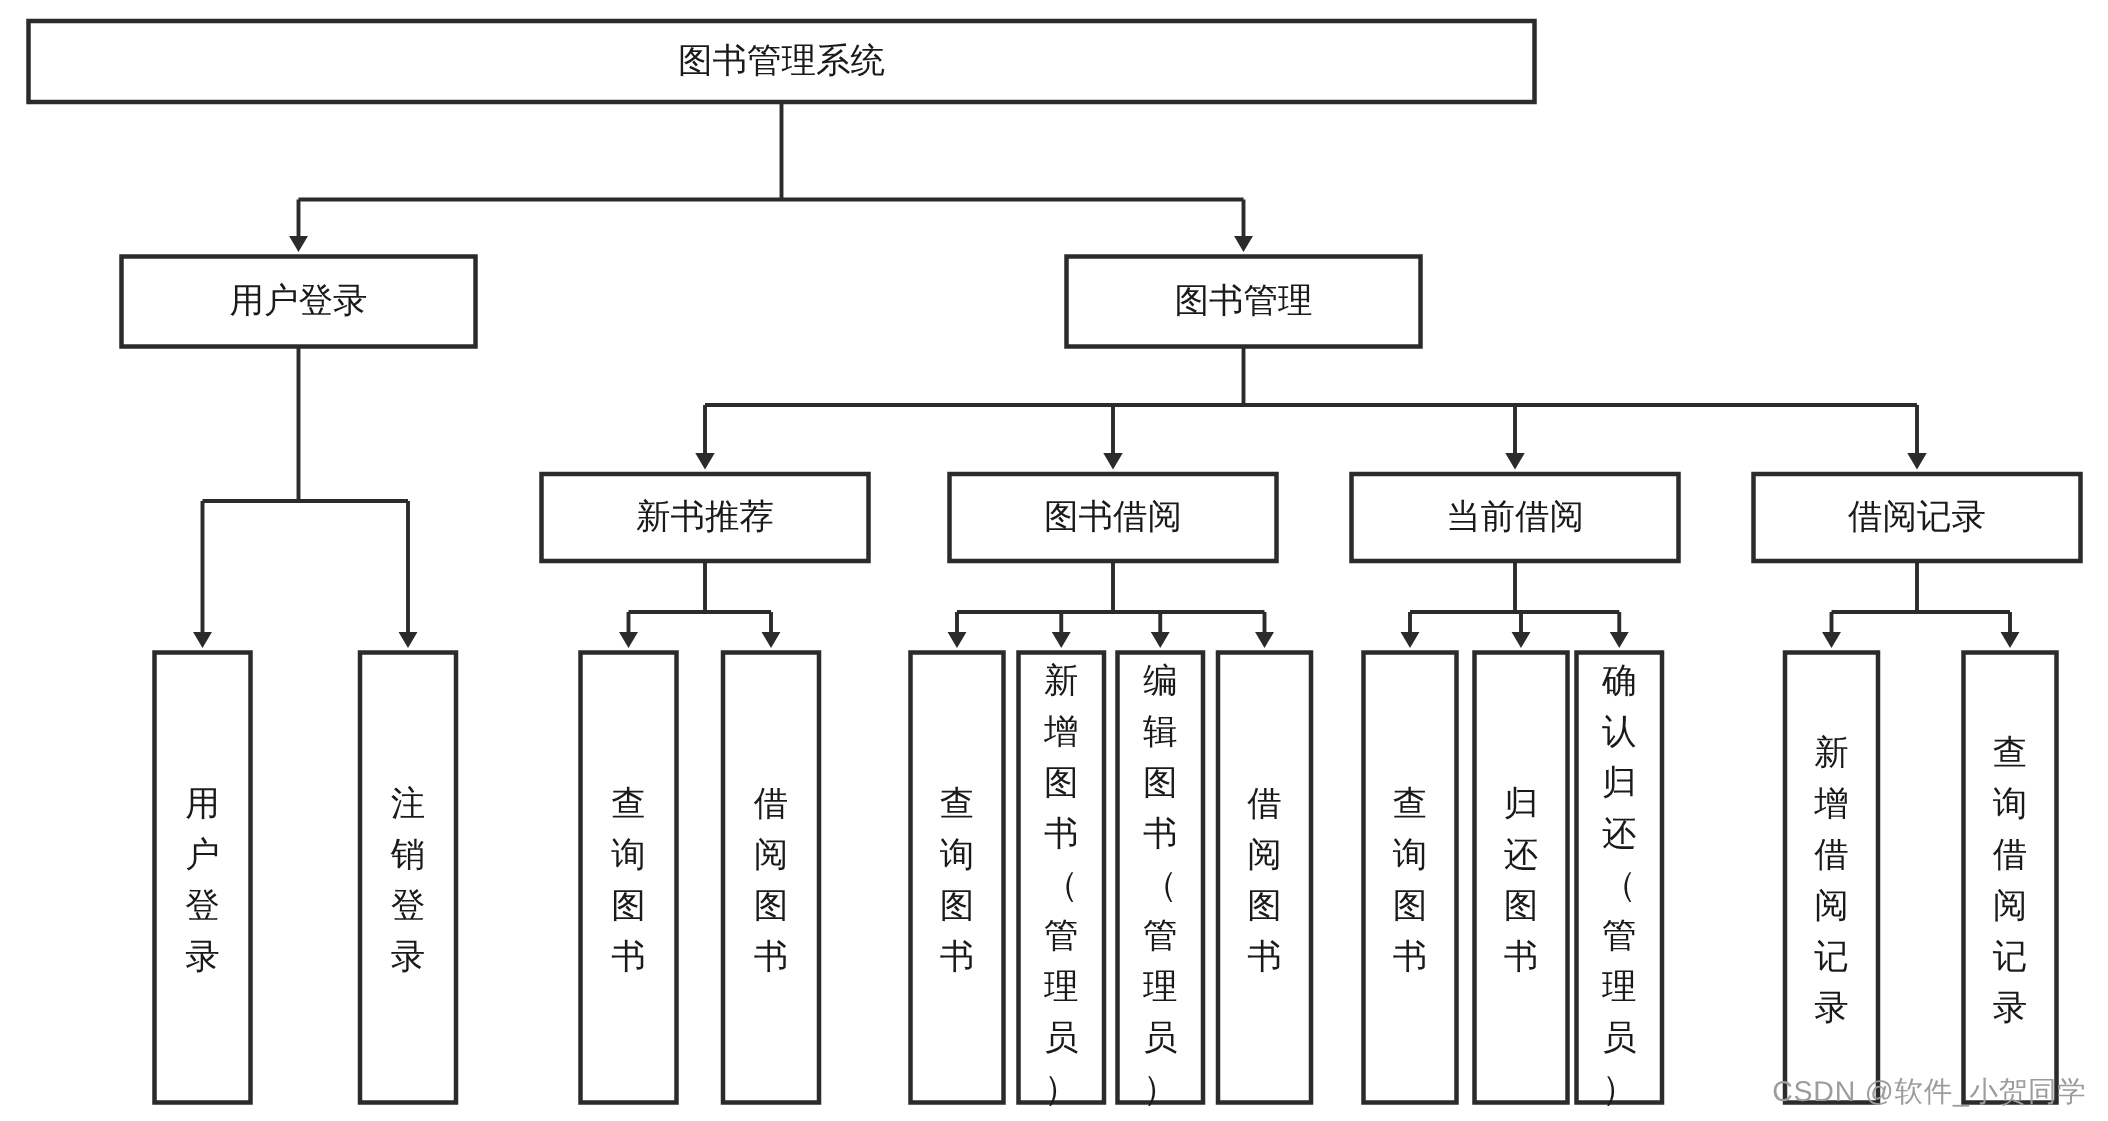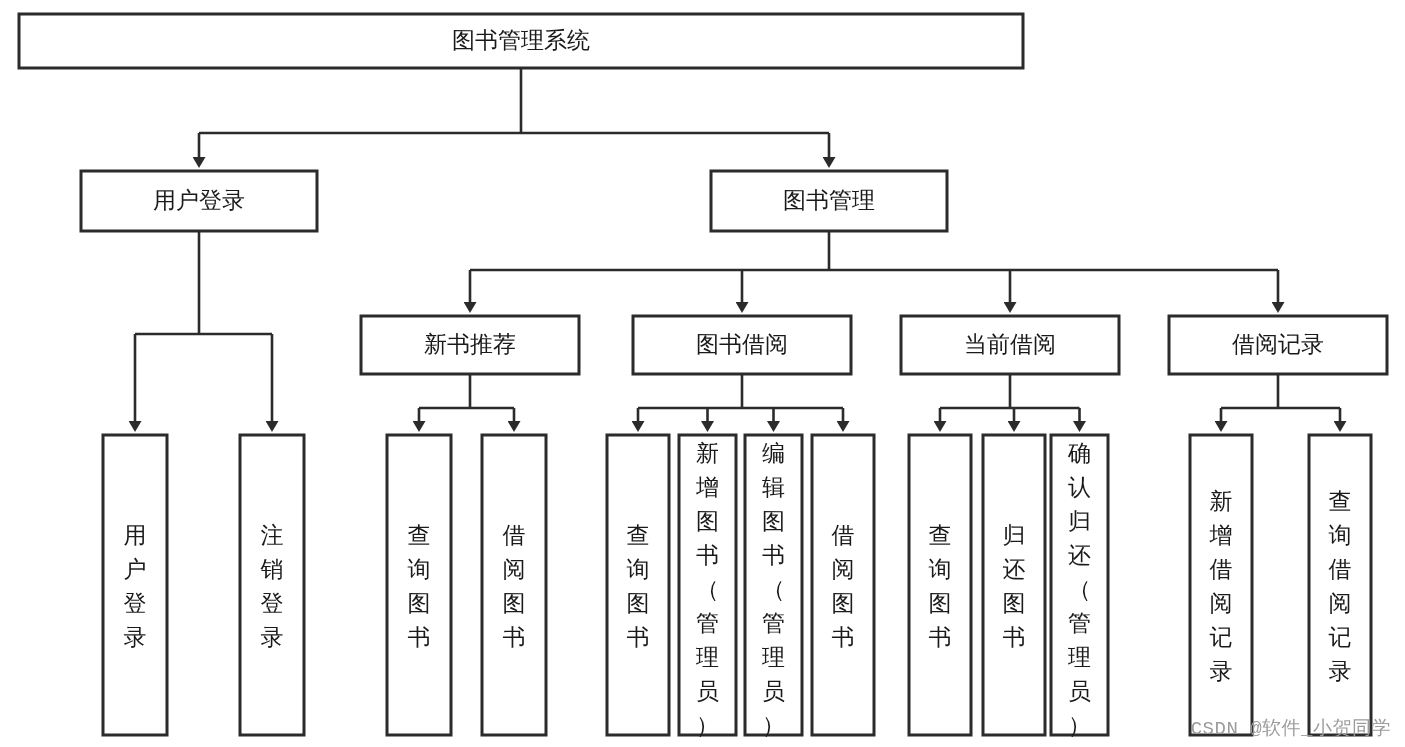--- a/index.html
+++ b/index.html
@@ -55,21 +55,21 @@
   .node-label-v {
     font-family: "Liberation Sans", "DejaVu Sans", sans-serif;
     font-size: 23px;
     fill: #1a1a1a;
     text-anchor: middle;
   }
   .watermark {
     position: absolute;
     right: 14px;
     bottom: 6px;
-    font-family: Liberation Mono, monospace;
+    font-family: Liberation Sans, sans-serif;
     font-size: 19px;
     color: #9c9c9c;
     letter-spacing: 0.5px;
     white-space: nowrap;
     user-select: none;
   }
 </style>
 </head>
 <body>
 

